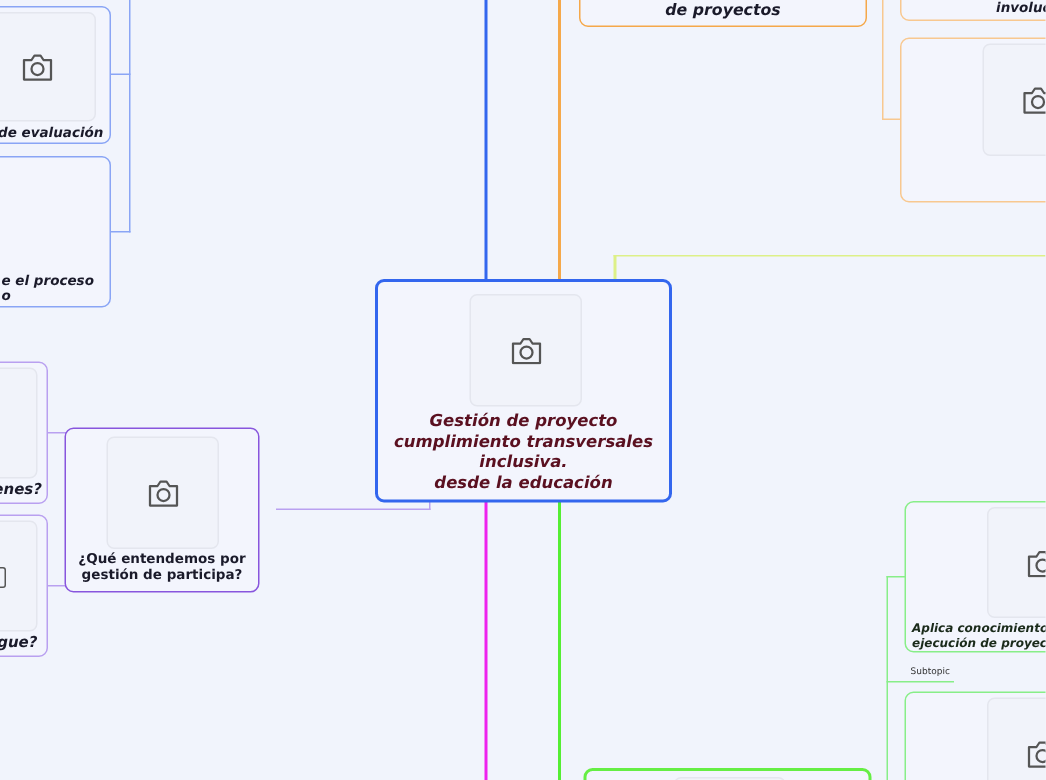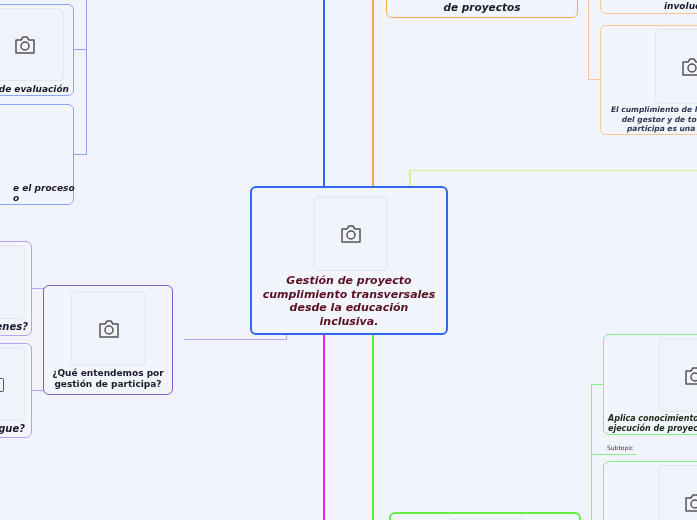--- a/index.html
+++ b/index.html
@@ -64,43 +64,43 @@
     <div class="cam" style="left:26px;top:28px;">
       <svg viewBox="0 0 22 18">
           <path d="M2 4h5l2-3h4l2 3h5v13H2z" fill="none" stroke="#555" stroke-width="1.5" stroke-linejoin="round"></path>
           <circle cx="11" cy="10" r="4" fill="none" stroke="#555" stroke-width="1.5"></circle>
         </svg>
     </div>
   </div>
   <div class="label" style="left:0;right:0;top:86px;font-size:11px;line-height:13.5px;color:#5a1020;">
     <div>Gestión de proyecto</div>
     <div>cumplimiento transversales</div>
+    <div>inclusiva.</div>
     <div>desde la educación</div>
-    <div>inclusiva.</div>
   </div>
 </div>
 
 <div class="node" style="left:386px;top:-10px;width:192px;height:28px;border:1.5px solid #f5a84a;">
   <div class="label" style="left:0;right:0;top:10px;font-size:10.5px;">de proyectos</div>
 </div>
 
 <div class="node" style="left:-20px;top:4px;width:94px;height:92px;border:1.5px solid #8aa5f5;">
   <div class="img-ph" style="left:-2px;top:3px;width:85px;height:73px;">
     <div class="cam" style="left:34px;top:27px;">
       <svg viewBox="0 0 22 18">
           <path d="M2 4h5l2-3h4l2 3h5v13H2z" fill="none" stroke="#555" stroke-width="1.5" stroke-linejoin="round"></path>
           <circle cx="11" cy="10" r="4" fill="none" stroke="#555" stroke-width="1.5"></circle>
         </svg>
     </div>
   </div>
   <div class="label" style="right:4px;top:79px;font-size:9px;">e de evaluación</div>
 </div>
 <div class="node" style="left:-20px;top:104px;width:94px;height:101px;border:1.5px solid #8aa5f5;">
 
-  <div class="label" style="left:20px;top:78px;font-size:9px;line-height:10px;text-align:left;padding-left:12px;">
+  <div class="label" style="left:20px;top:78px;font-size:9px;line-height:10px;text-align:left;">
     <div>e el proceso</div>
     <div>o</div>
   </div>
 </div>
 
 <div class="node" style="left:43px;top:285px;width:130px;height:110px;border:1.5px solid #8855dd;">
   <div class="img-ph" style="left:27px;top:5px;width:75px;height:75px;">
     <div class="cam" style="left:26px;top:28px;">
       <svg viewBox="0 0 22 18">
           <path d="M2 4h5l2-3h4l2 3h5v13H2z" fill="none" stroke="#555" stroke-width="1.5" stroke-linejoin="round"></path>
@@ -129,25 +129,20 @@
 </div>
 <div class="node" style="left:600px;top:25px;width:120px;height:110px;border:1.5px solid #f8c890;">
   <div class="img-ph" style="left:54px;top:3px;width:75px;height:75px;">
     <div class="cam" style="left:25px;top:28px;">
       <svg viewBox="0 0 22 18">
           <path d="M2 4h5l2-3h4l2 3h5v13H2z" fill="none" stroke="#555" stroke-width="1.5" stroke-linejoin="round"></path>
           <circle cx="11" cy="10" r="4" fill="none" stroke="#555" stroke-width="1.5"></circle>
         </svg>
     </div>
   </div>
-  <div class="label" style="left:10px;top:79px;font-size:7.5px;line-height:9.5px;color:#2a3550;">
-    <div>El cumplimiento de l</div>
-    <div style="padding-left:10px;">del gestor y de to</div>
-    <div style="padding-left:14px;">participa es una</div>
-  </div>
 </div>
 
 <div class="node" style="left:603px;top:334px;width:120px;height:101px;border:1.5px solid #88ee88;">
   <div class="img-ph" style="left:54px;top:3px;width:75px;height:74px;">
     <div class="cam" style="left:25px;top:28px;">
       <svg viewBox="0 0 22 18">
           <path d="M2 4h5l2-3h4l2 3h5v13H2z" fill="none" stroke="#555" stroke-width="1.5" stroke-linejoin="round"></path>
           <circle cx="11" cy="10" r="4" fill="none" stroke="#555" stroke-width="1.5"></circle>
         </svg>
     </div>

